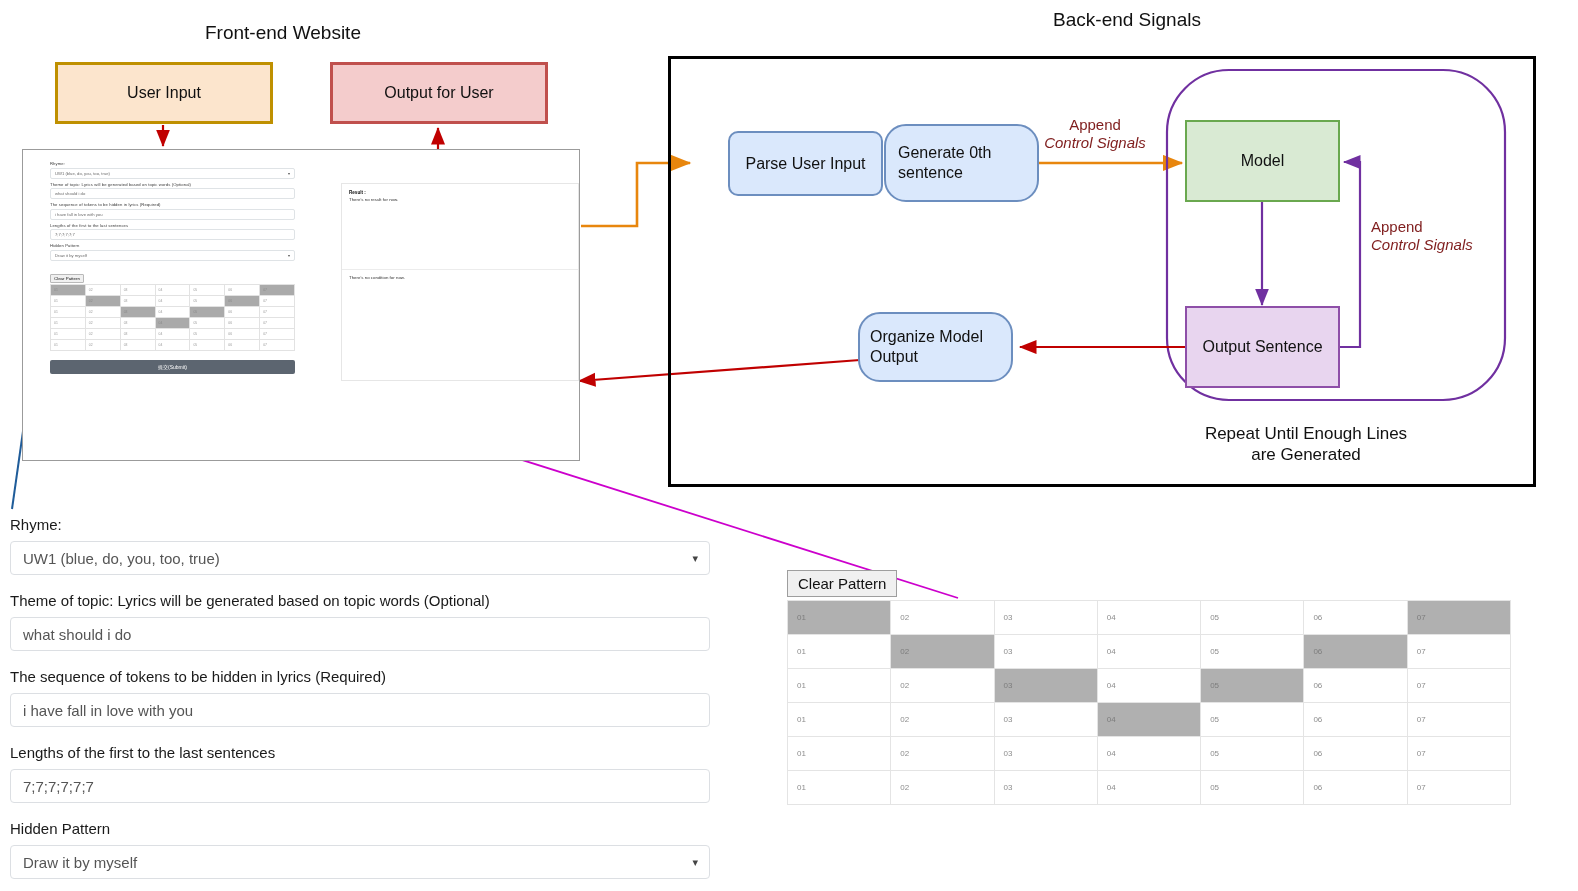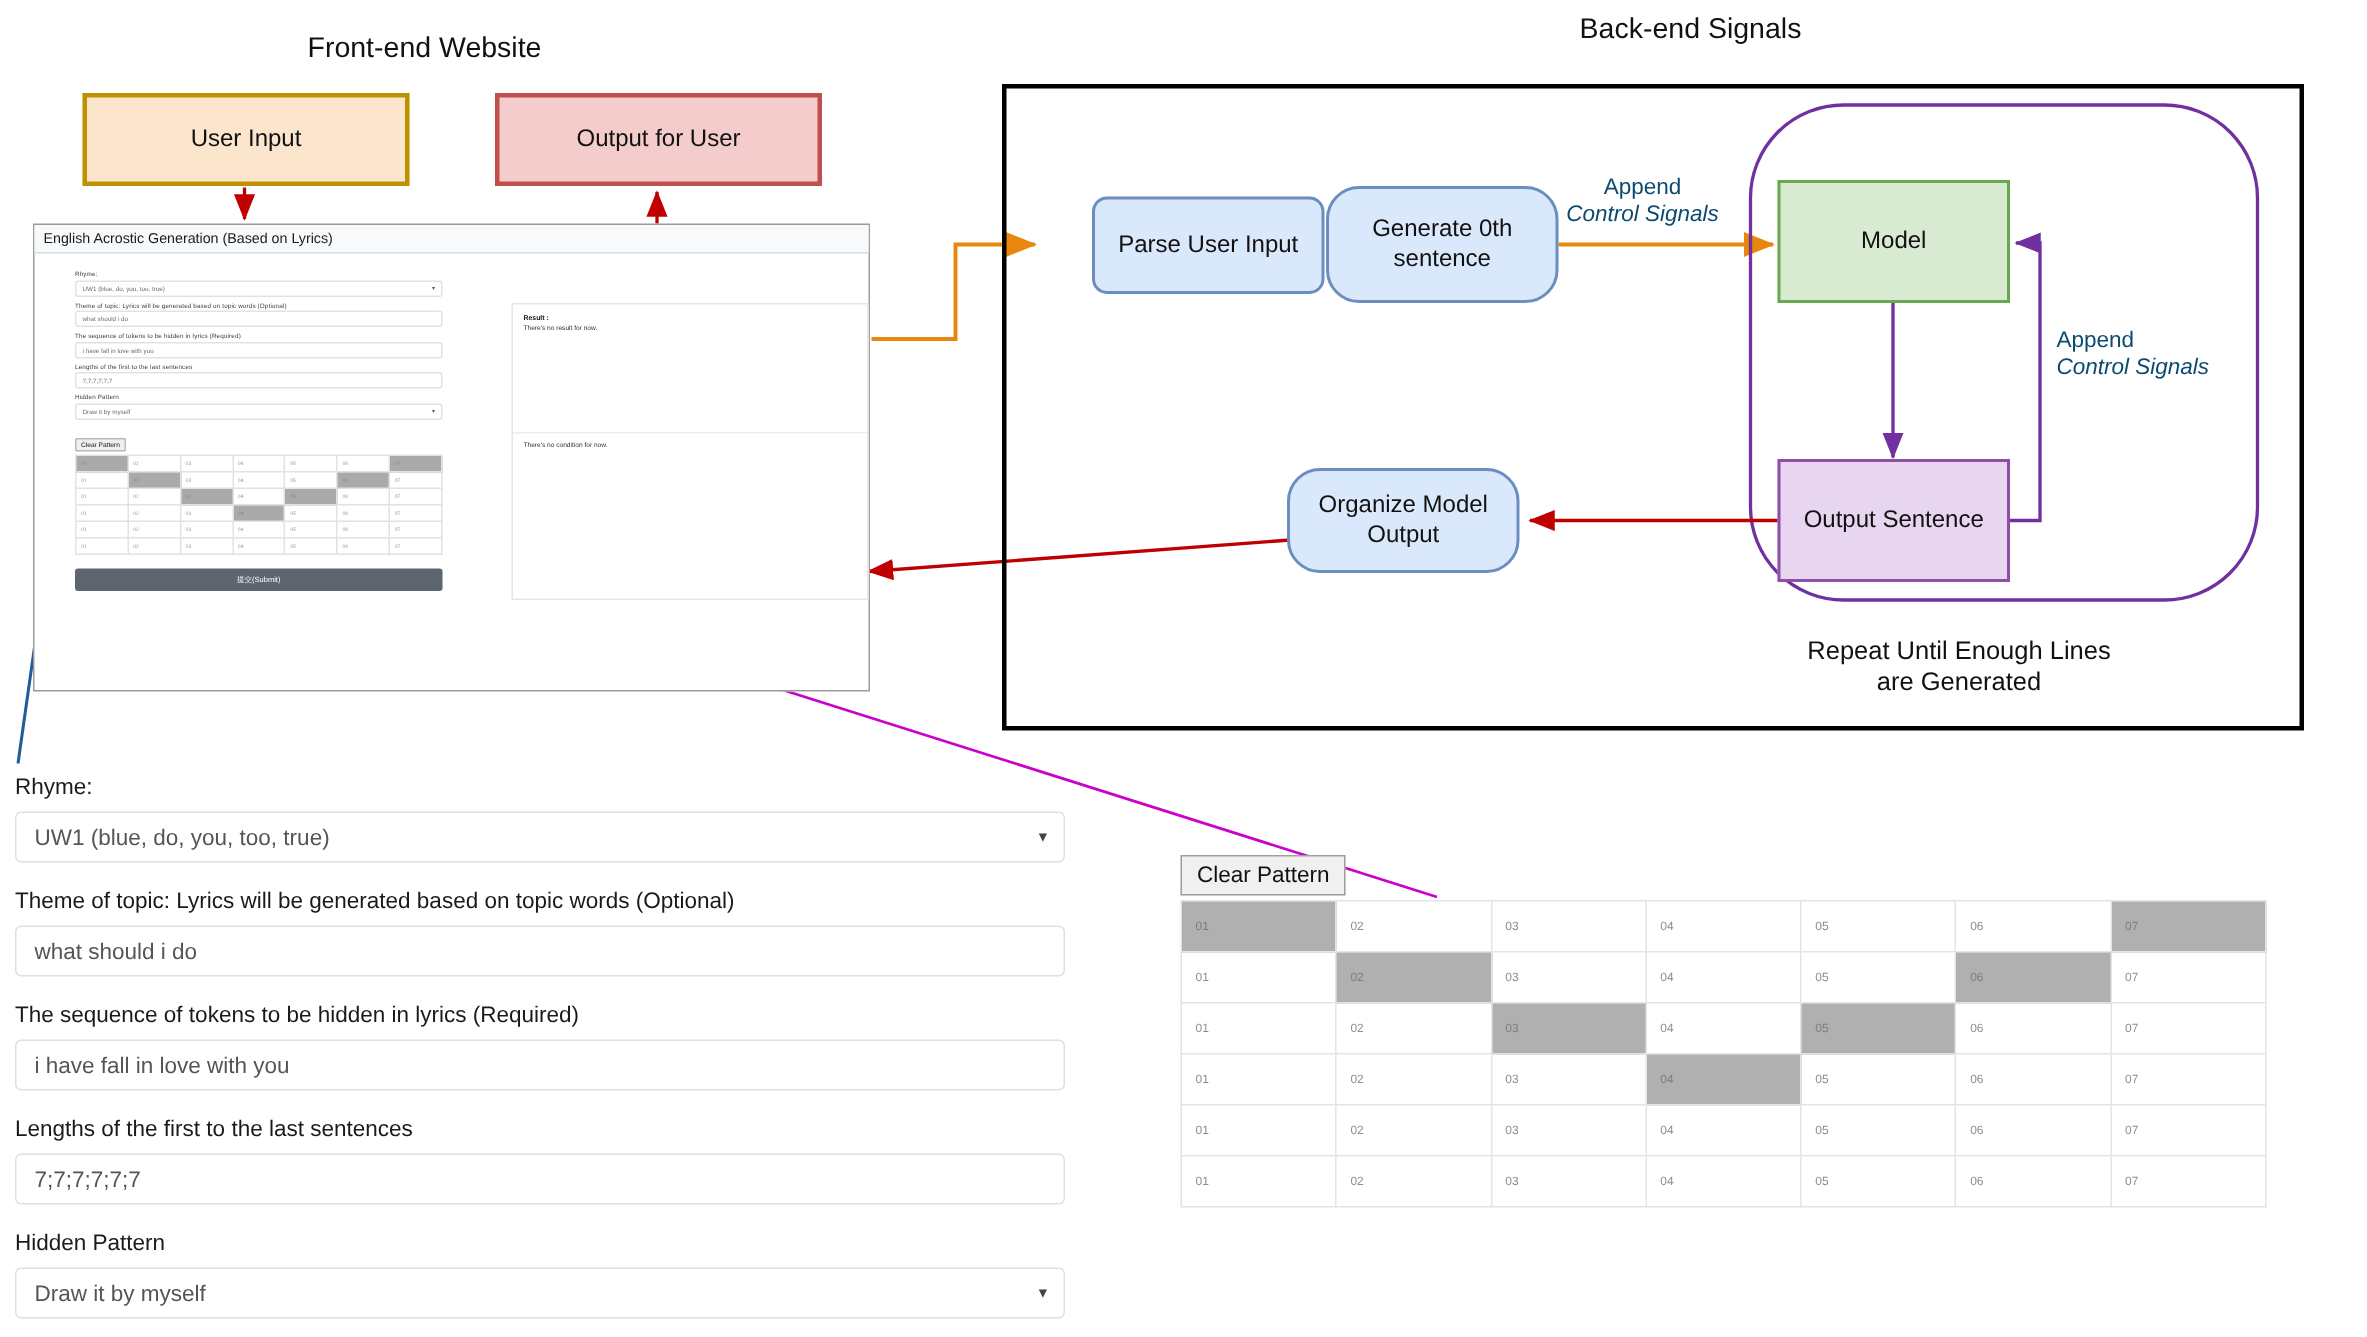--- a/index.html
+++ b/index.html
@@ -5,29 +5,29 @@
   html,body{margin:0;padding:0;background:#ffffff;}
   body{font-family:"Liberation Sans",sans-serif;}
   #stage{position:relative;width:1578px;height:891px;overflow:hidden;background:#fff;}
   .abs{position:absolute;}
   svg.overlay{position:absolute;left:0;top:0;width:1578px;height:891px;pointer-events:none;}
 
   
   .sec-title{font-size:19px;color:#111;text-align:center;white-space:nowrap;}
 
   
-  .flowbox{display:flex;align-items:center;justify-content:center;text-align:center;
+  .flowbox{display:flex;align-items:center;justify-content:center;
            font-size:16px;color:#111;box-sizing:border-box;}
   .userinput{background:#fce5cd;border:3px solid #bf9000;}
   .outputuser{background:#f4cccc;border:3px solid #c0504d;}
   .bluenode{background:#dae8fc;border:2px solid #6c8ebf;border-radius:22px;line-height:1.25;}
   .greennode{background:#d9ead3;border:2px solid #6aa84f;}
   .purplenode{background:#e8d5ef;border:2px solid #8e4fa8;}
   .backend-frame{border:3px solid #000;background:transparent;}
-  .edge-label{font-size:15px;color:#0c4a6e;text-align:center;line-height:1.2;white-space:nowrap;}
+  .edge-label{font-size:15px;color:#7f1d1d;text-align:center;line-height:1.2;white-space:nowrap;}
   .edge-label i{}
   .repeat-label{font-size:17px;color:#111;text-align:center;line-height:1.25;}
 
   
   .app-window{background:#fff;border:1px solid #9b9b9b;box-sizing:border-box;}
   .app-header{background:#f7f9fb;border-bottom:1px solid #d6dde3;box-sizing:border-box;
               font-size:9.5px;color:#1a1a1a;padding:4px 6px 3px 6px;}
   .mini-label{font-size:4.2px;color:#3a3a3a;margin:3px 0 1.5px 0;letter-spacing:.1px;}
   .mini-field{height:11px;border:1px solid #dfe3e6;border-radius:2px;background:#fff;
               font-size:4.2px;color:#6b6b6b;display:flex;align-items:center;
@@ -137,21 +137,20 @@
   <div class="abs edge-label" style="left:1371px;top:218px;width:120px;text-align:left;">
     <div>Append</div>
     <div><i>Control Signals</i></div>
   </div>
   <div class="abs repeat-label" style="left:1156px;top:423px;width:300px;">
     <div>Repeat Until Enough Lines</div>
     <div>are Generated</div>
   </div>
 
   <div class="abs app-window" style="left:22px;top:149px;width:558px;height:312px;">
-    <div class="app-header">English Acrostic Generation (Based on Lyrics)</div>
 
     <div style="position:relative;height:274px;">
 
       <div style="position:absolute;left:27px;top:8px;width:245px;">
         <div class="mini-label">Rhyme:</div>
         <div class="mini-field">
           <span>UW1 (blue, do, you, too, true)</span>
           <span class="caret">▾</span>
         </div>
 

